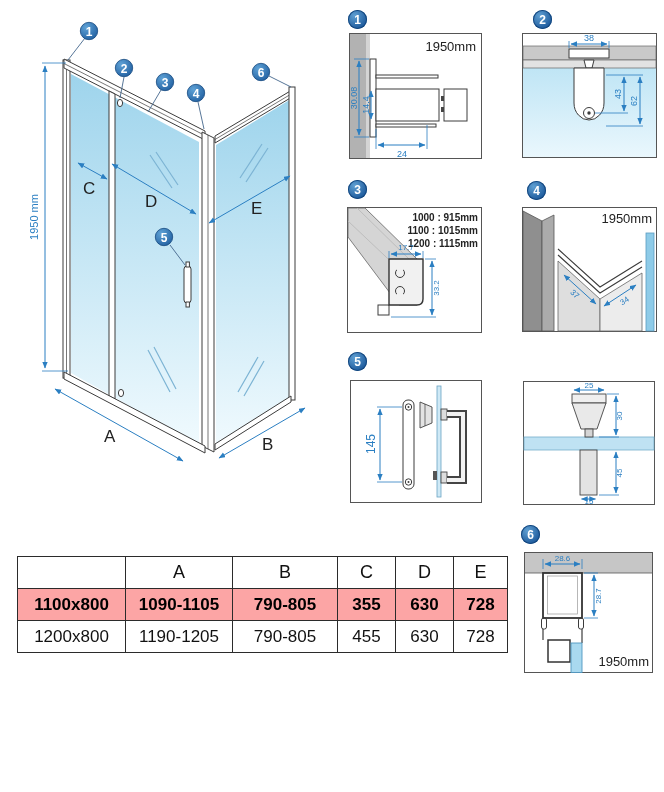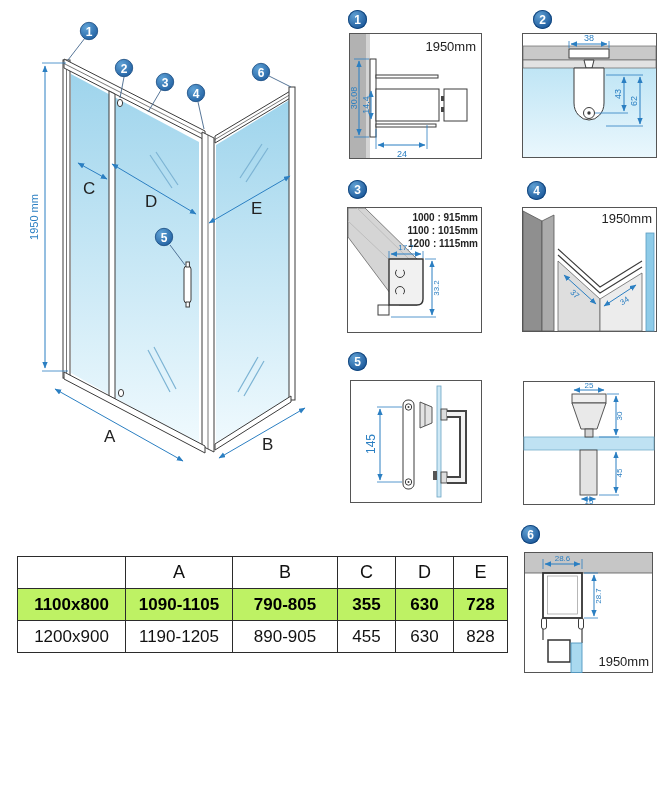--- a/index.html
+++ b/index.html
@@ -15,21 +15,21 @@
   .lbl{fill:#222}
   .panel{position:absolute;background:#fff}
   .badge{position:absolute;width:19px;height:19px;border-radius:50%;
          background:radial-gradient(circle at 35% 30%, #5f9fd2, #1d5a9c 75%);
          color:#fff;font-size:12px;font-weight:bold;display:flex;align-items:center;
          justify-content:center;box-shadow:inset 0 0 0 1px #14477e}
   table.spec{border-collapse:collapse;table-layout:fixed;position:absolute;left:17px;top:556px;
         width:490px;font-size:17px;color:#111;background:#fff}
   table.spec td,table.spec th{border:1.6px solid #2b2b2b;text-align:center;height:31px;padding:0;font-weight:normal}
   table.spec th{font-size:18px}
-  table.spec tr.hl{background:#bef264}
+  table.spec tr.hl{background:#fca5a5}
   table.spec tr.hl td{font-weight:bold;color:#000}
 </style>
 </head>
 <body>
 
 <svg class="abs" style="left:0;top:0" width="340" height="548" viewBox="0 0 340 548">
   <defs>
     <linearGradient id="gl" x1="0" y1="0" x2="0" y2="1">
       <stop offset="0" stop-color="#9ed4ec"></stop>
         <stop offset="1" stop-color="#f0fafe"></stop>
@@ -308,21 +308,21 @@
   </tr>
   <tr class="hl">
     <td>1100x800</td>
     <td>1090-1105</td>
     <td>790-805</td>
     <td>355</td>
     <td>630</td>
     <td>728</td>
   </tr>
   <tr>
-    <td>1200x900</td>
+    <td>1200x800</td>
     <td>1190-1205</td>
-    <td>890-905</td>
+    <td>790-805</td>
     <td>455</td>
     <td>630</td>
-    <td>828</td>
+    <td>728</td>
   </tr>
 </tbody>
   </table>
 
 </body></html>

